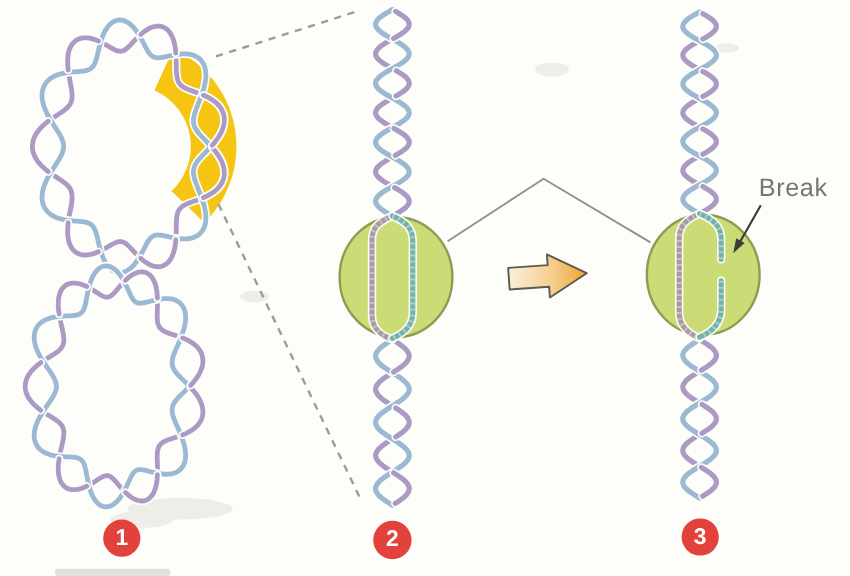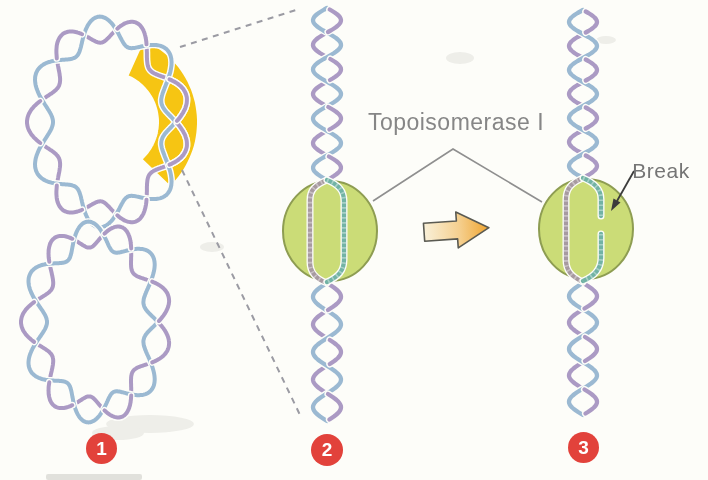--- a/index.html
+++ b/index.html
@@ -12,21 +12,21 @@
   }
   .stage svg{position:absolute;left:0;top:0;}
   .label{
     position:absolute;
     color:var(--label-gray,#868686);
     white-space:nowrap;
     letter-spacing:0.5px;
     line-height:1;
   }
   .label-topo{left:456px;top:111px;transform:translateX(-50%);font-size:23px;}
-  .label-break{left:661px;top:146px;transform:translateX(-50%);font-size:21px;color:var(--label-gray2,#757575);margin-top:14px;}
+  .label-break{left:661px;top:146px;transform:translateX(-50%);font-size:21px;color:var(--label-gray2,#757575);}
   .badge{
     position:absolute;
     width:31px;height:31px;border-radius:50%;
     background:var(--badge-red,#e2423b);
     color:var(--badge-text,#ffffff);
     display:flex;align-items:center;justify-content:center;
     font-weight:bold;font-size:19px;
   }
   .badge-1{left:86px;top:433px;}
   .badge-2{left:311px;top:434px;width:32px;height:32px;}
@@ -175,21 +175,20 @@
       </g>
       <g>
         <line x1="634" y1="171" x2="617" y2="201" stroke="#3c3c3c" stroke-width="1.8"></line>
         <polygon points="611,211 620.5,202.6 613.5,198.6" fill="#3c3c3c"></polygon>
       </g>
       <g>
         <polygon points="424,221 457,221 457,212 489,230 457,248 457,239 424,239" fill="url(#agrad)" stroke="#5a5a52" stroke-width="1.6" stroke-linejoin="round" transform="rotate(-4 456 230)"></polygon>
       </g>
     </svg>
 
-  <div class="label label-topo">Topoisomerase I</div>
 
   <div class="label label-break">Break</div>
 
   <div class="badge badge-1">
     <span>1</span>
   </div>
   <div class="badge badge-2">
     <span>2</span>
   </div>
   <div class="badge badge-3">

